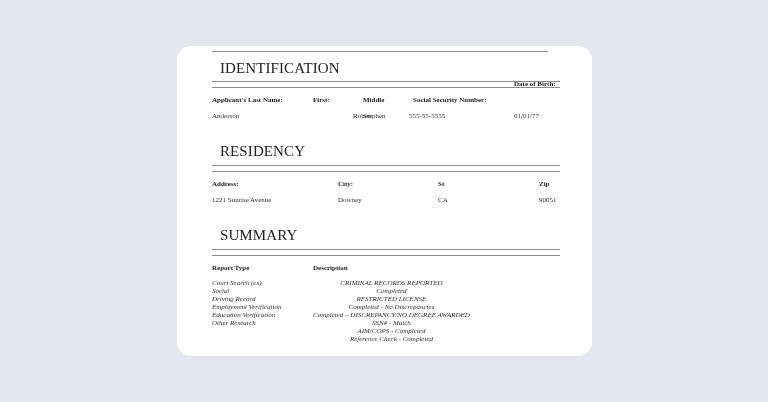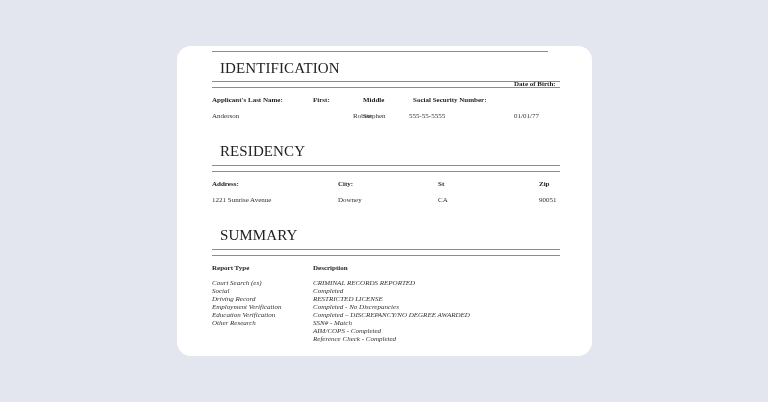--- a/index.html
+++ b/index.html
@@ -106,21 +106,21 @@
 
   <div class="list" style="left:35px; top:233px;">
     <div>Court Search (es)</div>
     <div>Social</div>
     <div>Driving Record</div>
     <div>Employment Verification</div>
     <div>Education Verification</div>
     <div>Other Research</div>
   </div>
 
-  <div class="list" style="left:136px; top:233px;">
+  <div class="list" style="left:136px; top:233px;text-align:center;">
     <div>CRIMINAL RECORDS REPORTED</div>
     <div>Completed</div>
     <div>RESTRICTED LICENSE</div>
     <div>Completed - No Discrepancies</div>
     <div>Completed – DISCREPANCY/NO DEGREE AWARDED</div>
     <div>SSN# - Match</div>
     <div>AIM/COPS - Completed</div>
     <div>Reference Check - Completed</div>
   </div>
 

